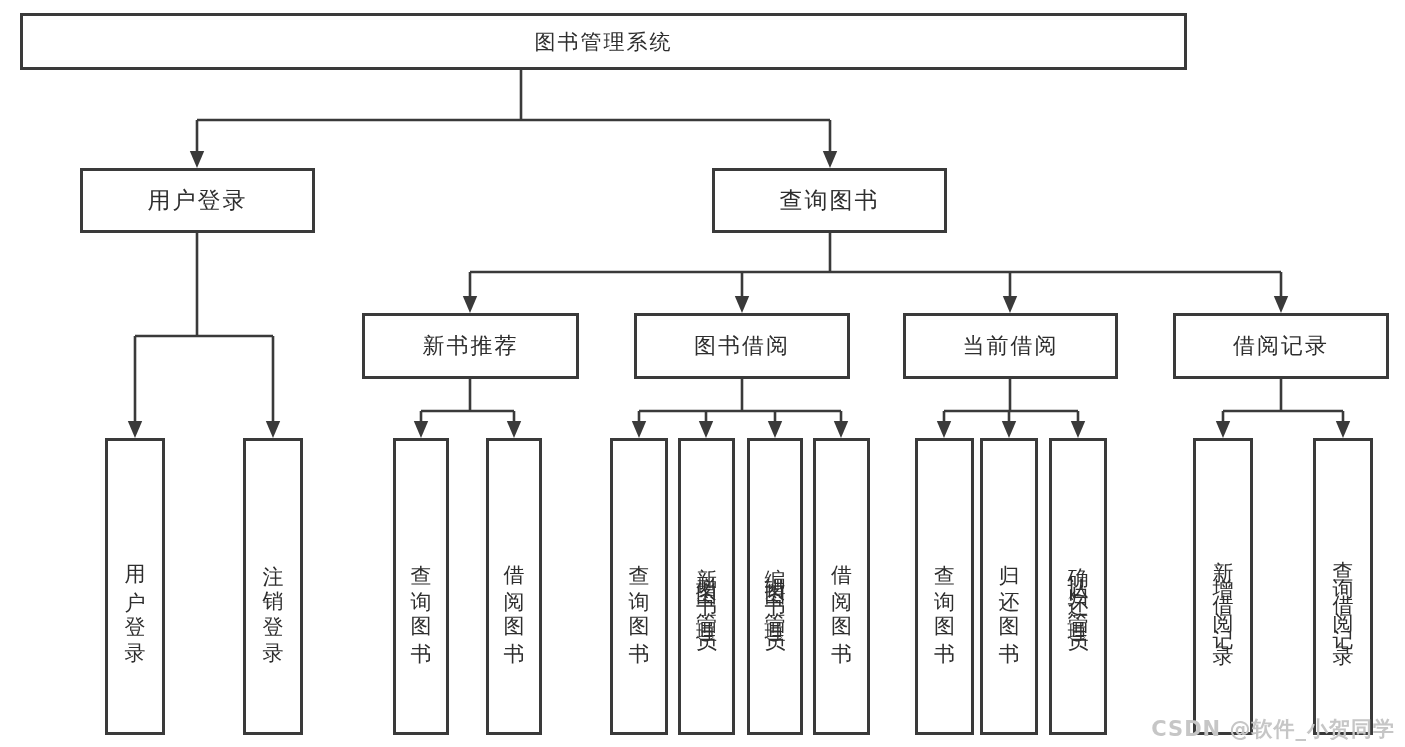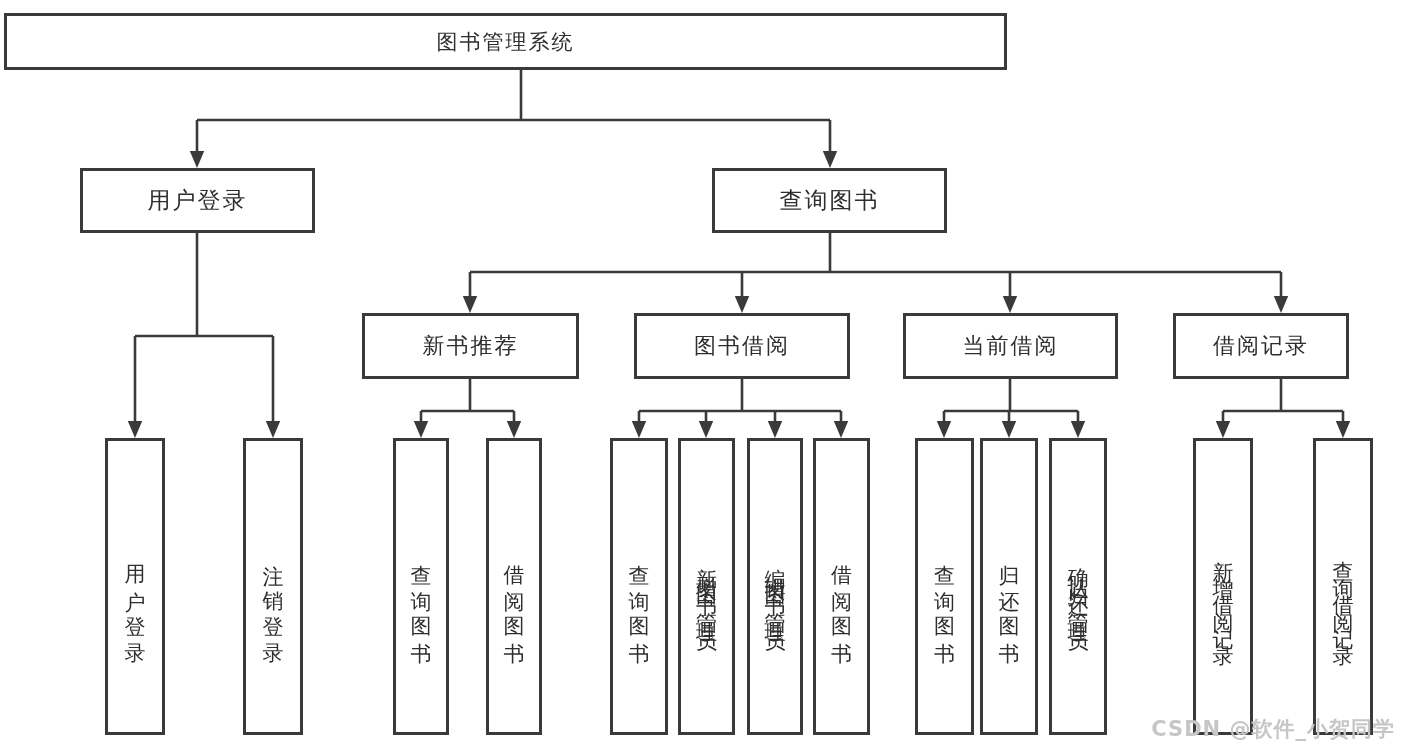--- a/index.html
+++ b/index.html
@@ -112,39 +112,39 @@
       <line x1="1078" y1="411" x2="1078" y2="425" class="cline"></line>
       <polygon points="1070.8,421 1085.2,421 1078,438" class="ahead"></polygon>
       <line x1="1281" y1="379" x2="1281" y2="411" class="cline"></line>
       <line x1="1223" y1="411" x2="1343" y2="411" class="cline"></line>
       <line x1="1223" y1="411" x2="1223" y2="425" class="cline"></line>
       <polygon points="1215.8,421 1230.2,421 1223,438" class="ahead"></polygon>
       <line x1="1343" y1="411" x2="1343" y2="425" class="cline"></line>
       <polygon points="1335.8,421 1350.2,421 1343,438" class="ahead"></polygon>
     </svg>
   <div class="watermark">CSDN @软件_小贺同学</div>
-<div class="node lv0" style="left: 4px; top: 13px; width: 1003px; height: 57px;">
+<div class="node lv0" style="left: 20px; top: 13px; width: 1167px; height: 57px;">
       <span>图书管理系统</span>
     </div>
     <div class="node lv1" style="left: 80px; top: 168px; width: 235px; height: 65px;">
       <span>用户登录</span>
     </div>
     <div class="node lv1" style="left: 712px; top: 168px; width: 235px; height: 65px;">
       <span>查询图书</span>
     </div>
     <div class="node lv2" style="left: 362px; top: 313px; width: 217px; height: 66px;">
       <span>新书推荐</span>
     </div>
     <div class="node lv2" style="left: 634px; top: 313px; width: 216px; height: 66px;">
       <span>图书借阅</span>
     </div>
     <div class="node lv2" style="left: 903px; top: 313px; width: 215px; height: 66px;">
       <span>当前借阅</span>
     </div>
-    <div class="node lv2" style="left: 1173px; top: 313px; width: 176px; height: 66px;">
+    <div class="node lv2" style="left: 1173px; top: 313px; width: 216px; height: 66px;">
       <span>借阅记录</span>
     </div>
     <div class="node v ls-wide" style="left: 105px; top: 438px; width: 60px; height: 297px;">
       <span>用户登录</span>
     </div>
     <div class="node v ls-wide" style="left: 243px; top: 438px; width: 60px; height: 297px;">
       <span>注销登录</span>
     </div>
     <div class="node v ls-wide" style="left: 393px; top: 438px; width: 56px; height: 297px;">
       <span>查询图书</span>

